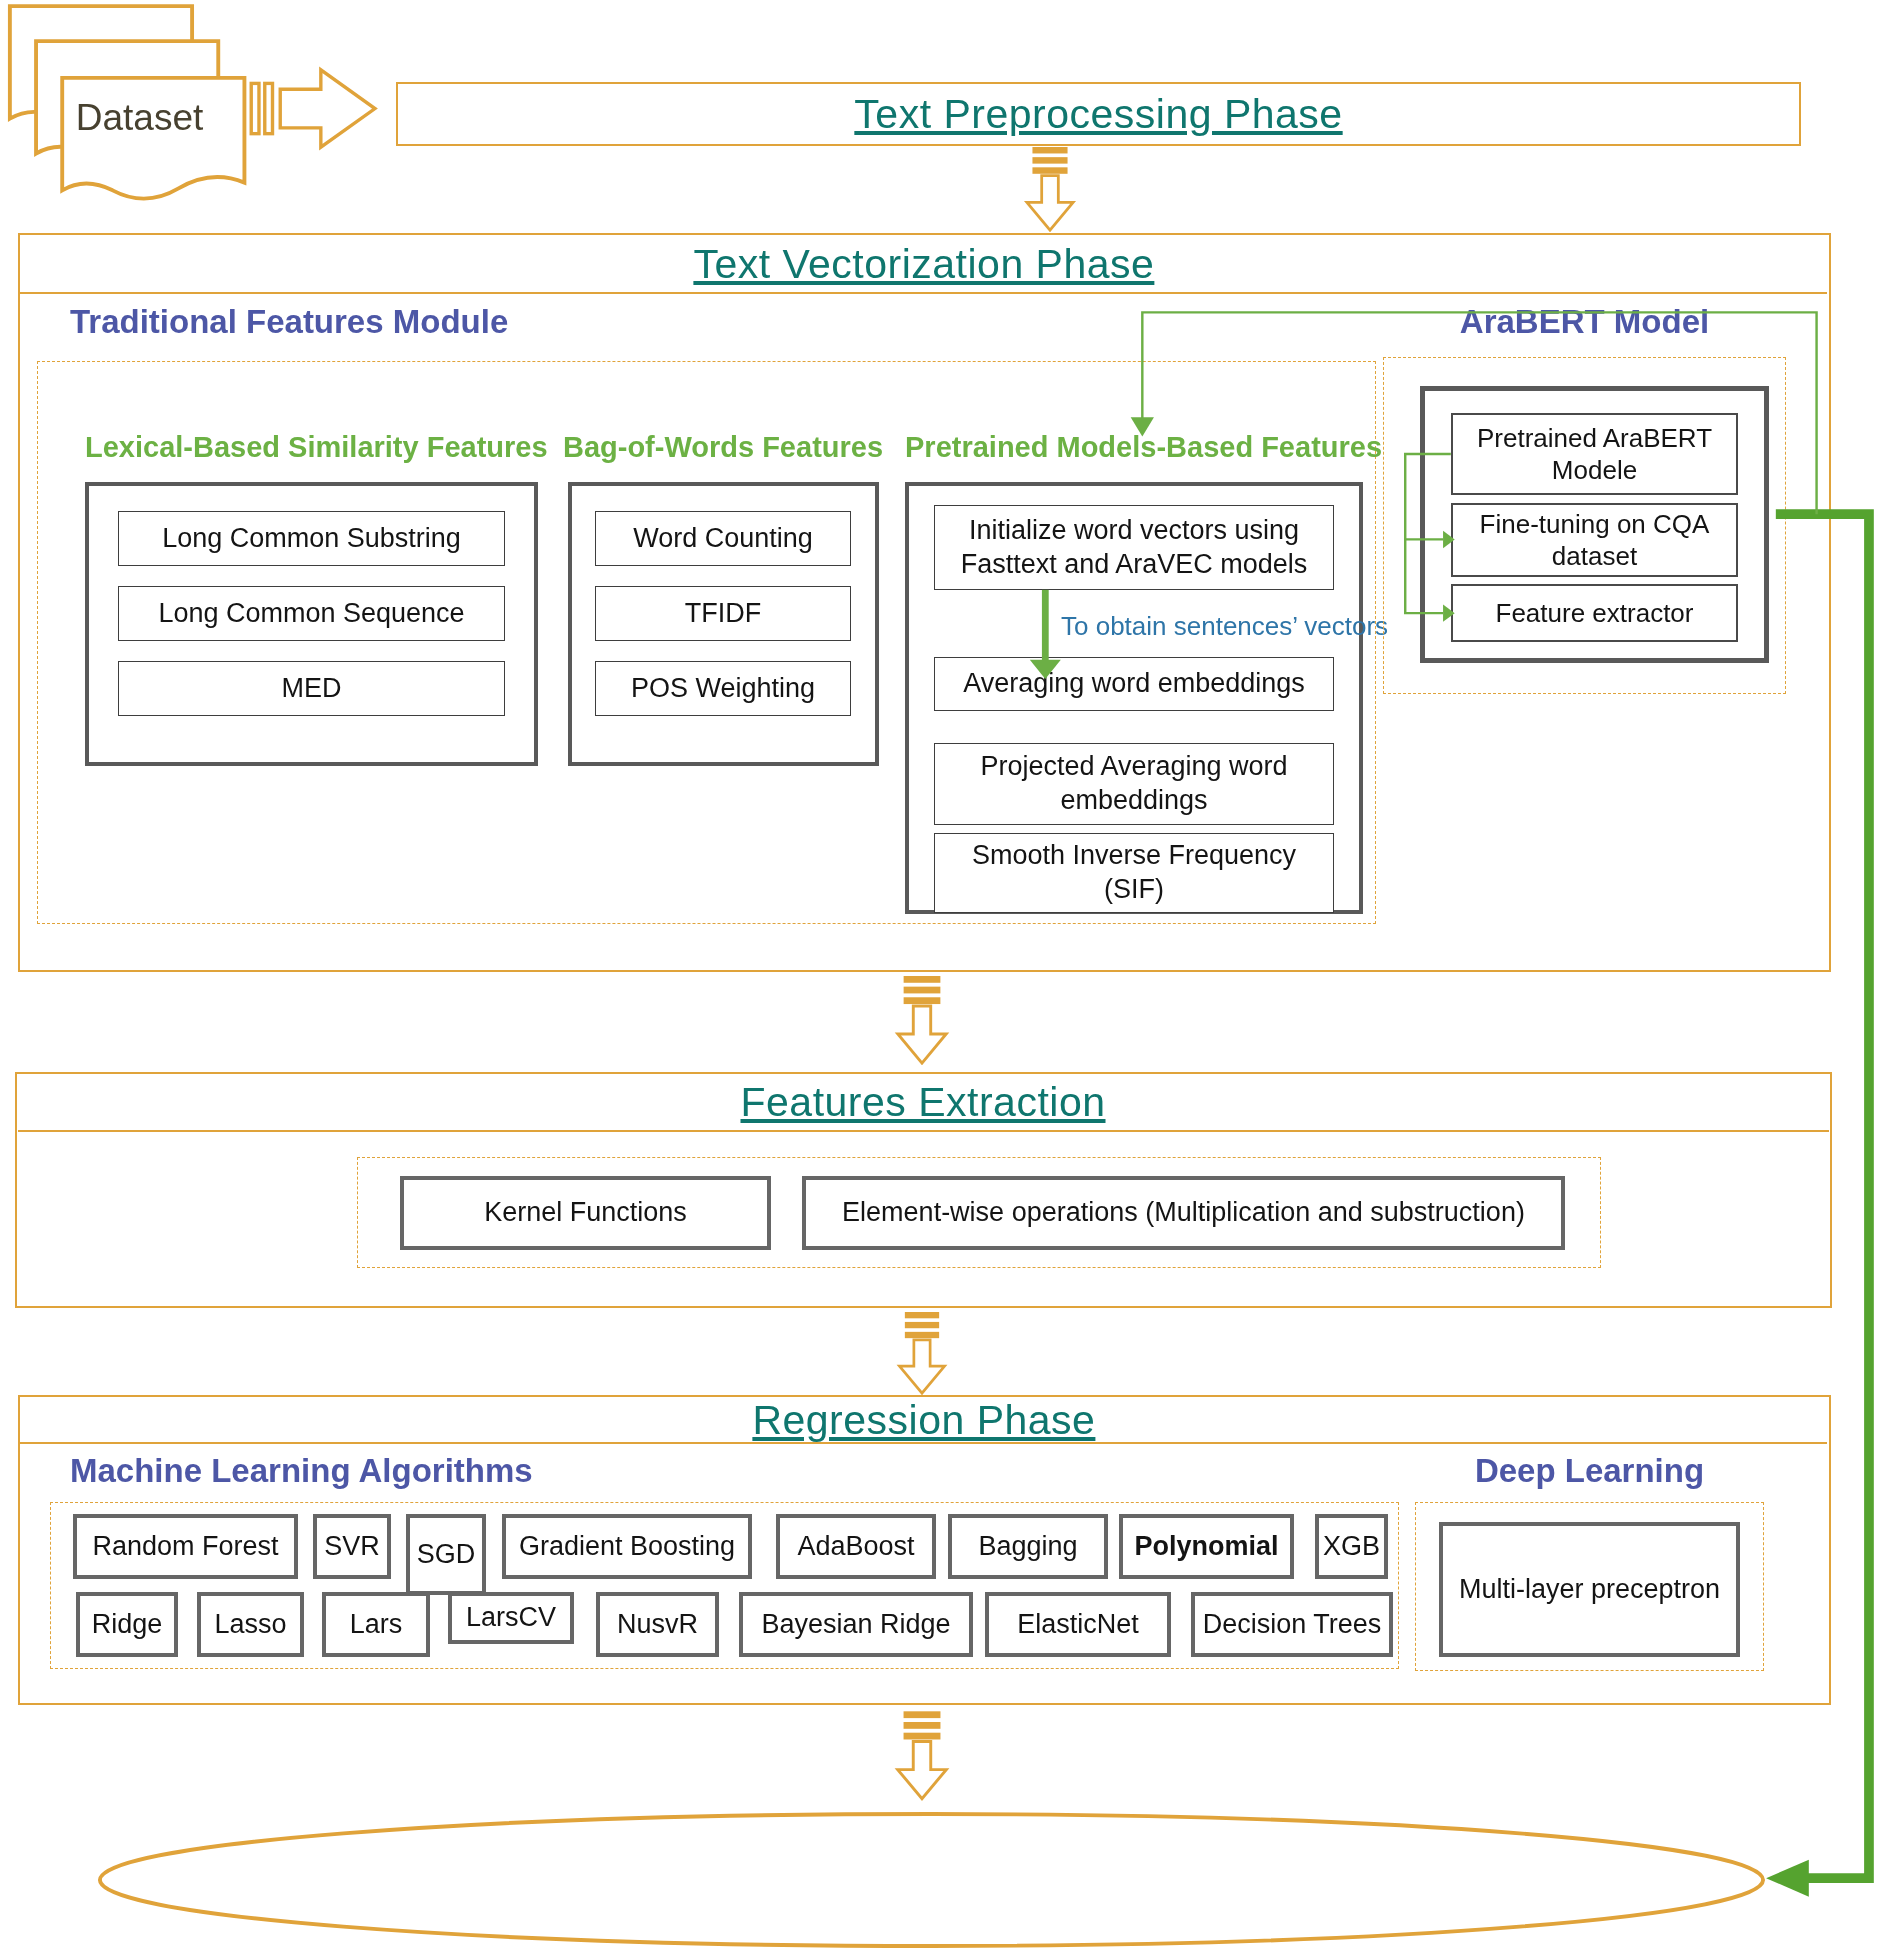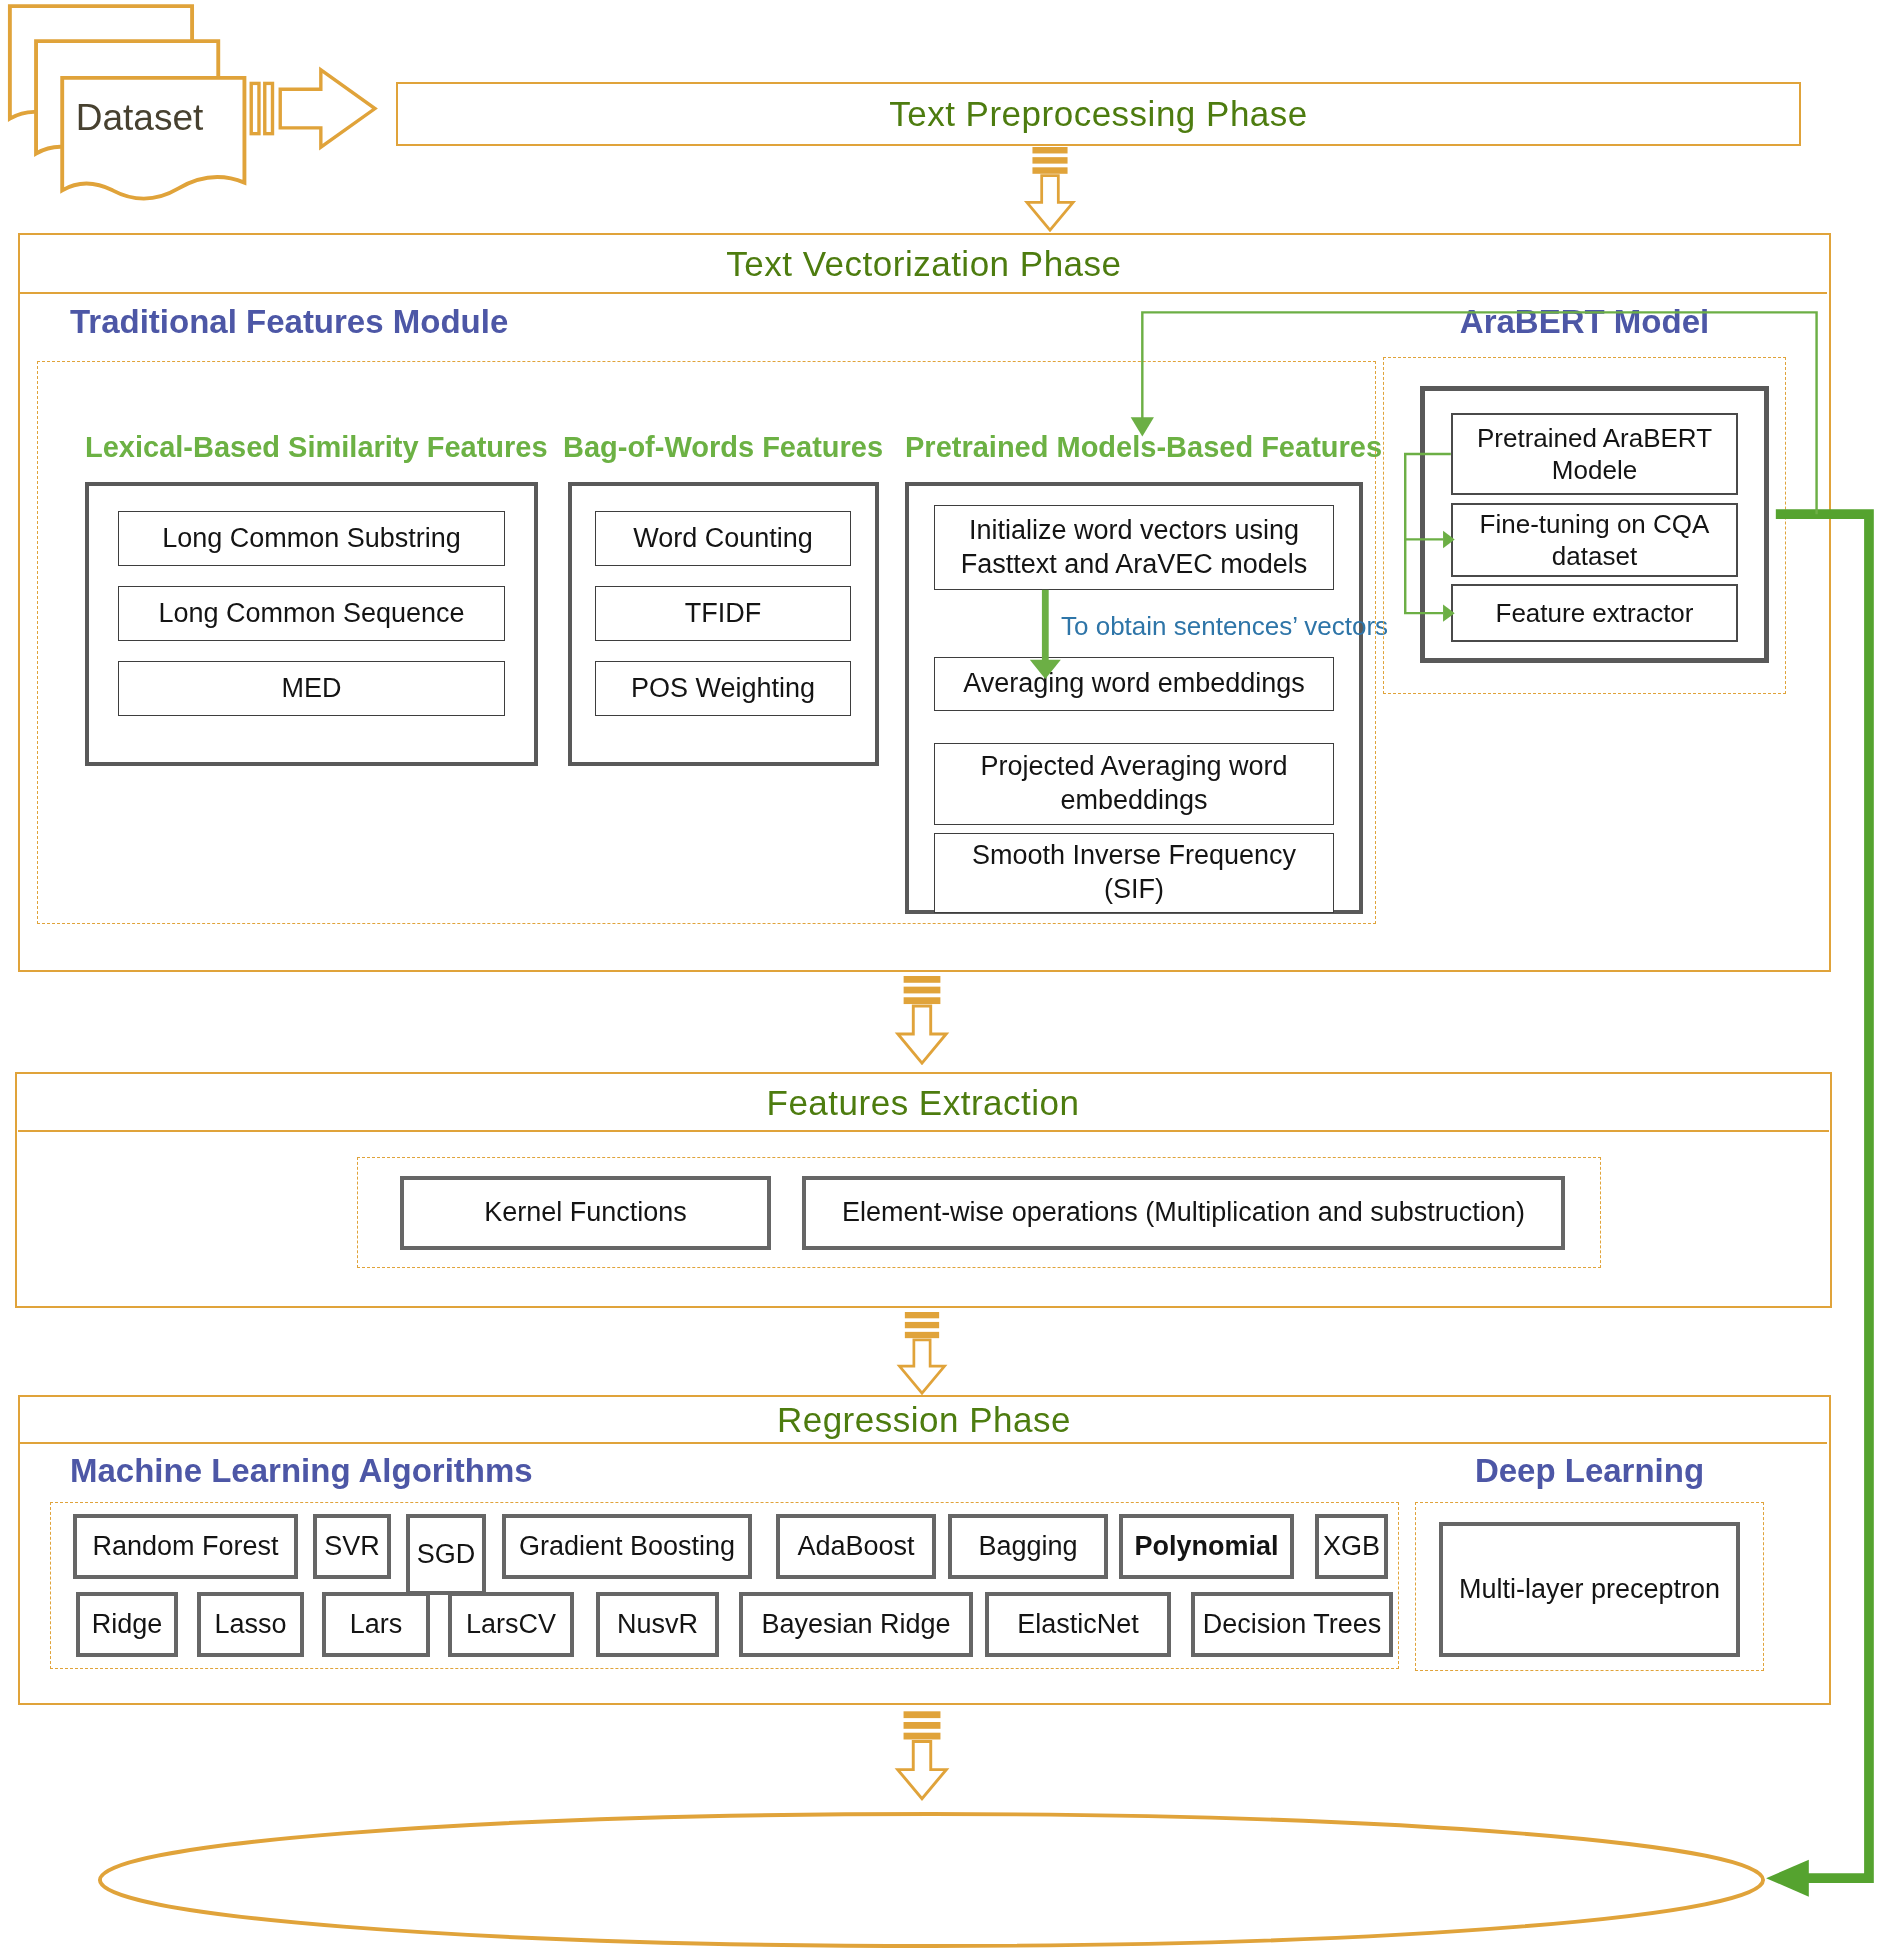--- a/index.html
+++ b/index.html
@@ -5,21 +5,21 @@
   html,body{margin:0;padding:0;background:#fff;}
   #canvas{
     position:relative;width:1883px;height:1950px;background:#ffffff;overflow:hidden;
     font-family:"Liberation Sans", sans-serif;
   }
   .abs{position:absolute;}
   
   .phase-frame{position:absolute;border:2.9px solid #E0A33A;background:#fff;box-sizing:border-box;}
   .phase-header{position:absolute;border-bottom:2.9px solid #E0A33A;box-sizing:border-box;
     display:flex;align-items:center;justify-content:center;}
-  .phase-title{font-size:35px;color:#4d7c0f;letter-spacing:0.5px;white-space:nowrap;}
+  .phase-title{font-size:41px;color:#0f766e;letter-spacing:0.5px;white-space:nowrap;text-decoration:underline;}
   
   .dashed{position:absolute;border:1.9px dashed #E0A33A;box-sizing:border-box;background:transparent;}
   
   .purple-heading{position:absolute;color:#4D57A6;font-weight:700;font-size:33px;white-space:nowrap;}
   .green-heading{position:absolute;color:#6CB144;font-weight:700;font-size:29px;text-align:center;white-space:nowrap;}
   
   .gray-container{position:absolute;background:#fff;border:4.9px solid #595959;box-sizing:border-box;}
   .dark-container{position:absolute;background:#fff;border:5.8px solid #595959;box-sizing:border-box;}
   
   .cell, .cell-thin{position:absolute;background:#fff;box-sizing:border-box;color:#141414;
@@ -157,21 +157,21 @@
   <div class="cell" style="left:406px;top:1514px;width:80px;height:81px;">SGD</div>
   <div class="cell" style="left:502px;top:1514px;width:250px;height:65px;">Gradient Boosting</div>
   <div class="cell" style="left:776px;top:1514px;width:160px;height:65px;">AdaBoost</div>
   <div class="cell" style="left:948px;top:1514px;width:160px;height:65px;">Bagging</div>
   <div class="cell bold" style="left:1119px;top:1514px;width:175px;height:65px;">Polynomial</div>
   <div class="cell" style="left:1315px;top:1514px;width:73px;height:65px;">XGB</div>
 
   <div class="cell" style="left:76px;top:1592px;width:102px;height:65px;">Ridge</div>
   <div class="cell" style="left:197px;top:1592px;width:107px;height:65px;">Lasso</div>
   <div class="cell" style="left:322px;top:1592px;width:108px;height:65px;">Lars</div>
-  <div class="cell" style="left:448px;top:1592px;width:126px;height:65px;">LarsCV</div>
+  <div class="cell" style="left:448px;top:1592px;width:126px;height:52px;">LarsCV</div>
   <div class="cell" style="left:596px;top:1592px;width:123px;height:65px;">NusvR</div>
   <div class="cell" style="left:739px;top:1592px;width:234px;height:65px;">Bayesian Ridge</div>
   <div class="cell" style="left:985px;top:1592px;width:186px;height:65px;">ElasticNet</div>
   <div class="cell" style="left:1191px;top:1592px;width:202px;height:65px;">Decision Trees</div>
 
   <div class="dashed" style="left:1415px;top:1502px;width:349px;height:169px;"></div>
   <div class="cell" style="left:1439px;top:1522px;width:301px;height:135px;">Multi-layer preceptron</div>
 
   <div class="abs" style="left:888px;top:1710px;width:68px;height:92px;">
     <svg width="68" height="92" viewBox="0 0 70 92">

